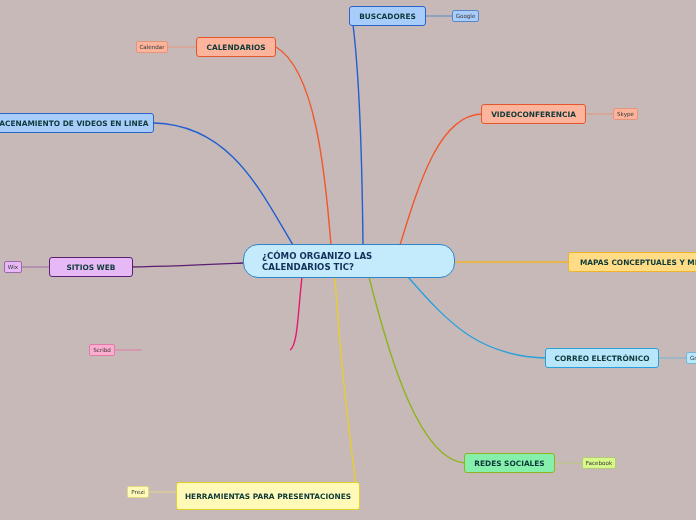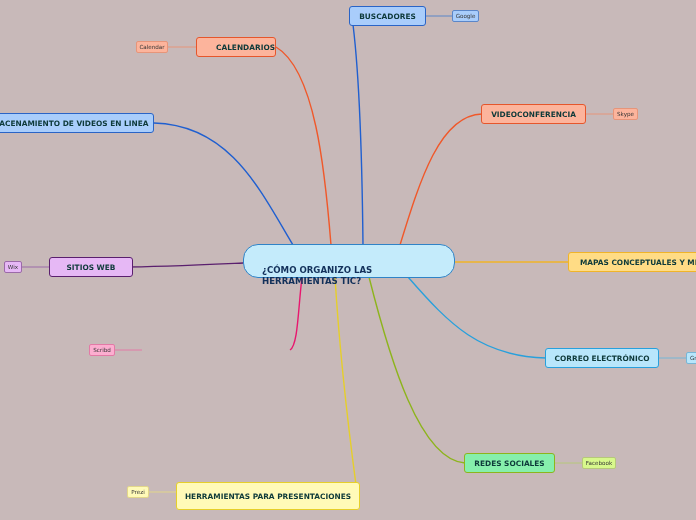--- a/index.html
+++ b/index.html
@@ -16,21 +16,21 @@
       display:flex; align-items:center; justify-content:center;
       font-weight:bold; font-size:7.4px; color:#0e3a3a;
       white-space:nowrap; cursor:pointer;
     }
     .central {
       position:absolute; box-sizing:border-box;
       left:243px; top:244px; width:212px; height:34px;
       border:1px solid #2f83c7; border-radius:15px;
       background:#c4ebfb; color:#12305a;
       font-weight:bold; font-size:8.6px; line-height:11px;
-      padding:20px 0 0 18px; cursor:pointer;
+      padding:6px 0 0 18px; cursor:pointer;
     }
     .central div { white-space:nowrap; }
     .leaf {
       position:absolute; box-sizing:border-box;
       border:1px solid; border-radius:2px;
       font-size:5.6px; color:#333;
       display:flex; align-items:center; justify-content:center;
       white-space:nowrap; cursor:pointer;
     }
   </style>
@@ -56,31 +56,31 @@
     <line x1="586" y1="114" x2="613" y2="114" stroke="#e6957a" stroke-width="1"></line>
     <line x1="22" y1="267" x2="49" y2="267" stroke="#9b6aa8" stroke-width="1"></line>
     <line x1="659" y1="358" x2="686" y2="358" stroke="#77b6d6" stroke-width="1"></line>
     <line x1="115" y1="350" x2="142" y2="350" stroke="#e27aa6" stroke-width="1"></line>
     <line x1="555" y1="463" x2="582" y2="463" stroke="#b6c87a" stroke-width="1"></line>
     <line x1="149" y1="492" x2="176" y2="492" stroke="#e2d68a" stroke-width="1"></line>
   </svg>
 
   <div class="central">
     <div>¿CÓMO ORGANIZO LAS</div>
-    <div>HERRAMIENTAS TIC?</div>
+    <div>CALENDARIOS TIC?</div>
   </div>
 
   <div class="node" style="left:349px;top:6px;width:77px;height:20px;background:#a9cdfb;border-color:#2a64c6;">
     <span>BUSCADORES</span>
   </div>
   <div class="leaf" style="left:452px;top:10px;width:27px;height:12px;background:#a9cdfb;border-color:#5b86c8;">
     <span>Google</span>
   </div>
 
-  <div class="node" style="left:196px;top:37px;width:80px;height:20px;background:#fcb49c;border-color:#e5562c;justify-content:flex-end;">
+  <div class="node" style="left:196px;top:37px;width:80px;height:20px;background:#fcb49c;border-color:#e5562c;">
     <span>CALENDARIOS</span>
   </div>
   <div class="leaf" style="left:136px;top:41px;width:32px;height:12px;background:#fcb49c;border-color:#e6957a;">
     <span>Calendar</span>
   </div>
 
   <div class="node" style="left:-24px;top:113px;width:178px;height:20px;background:#a9cdfb;border-color:#2a64c6;">
     <span>ALMACENAMIENTO DE VIDEOS EN LINEA</span>
   </div>
 

